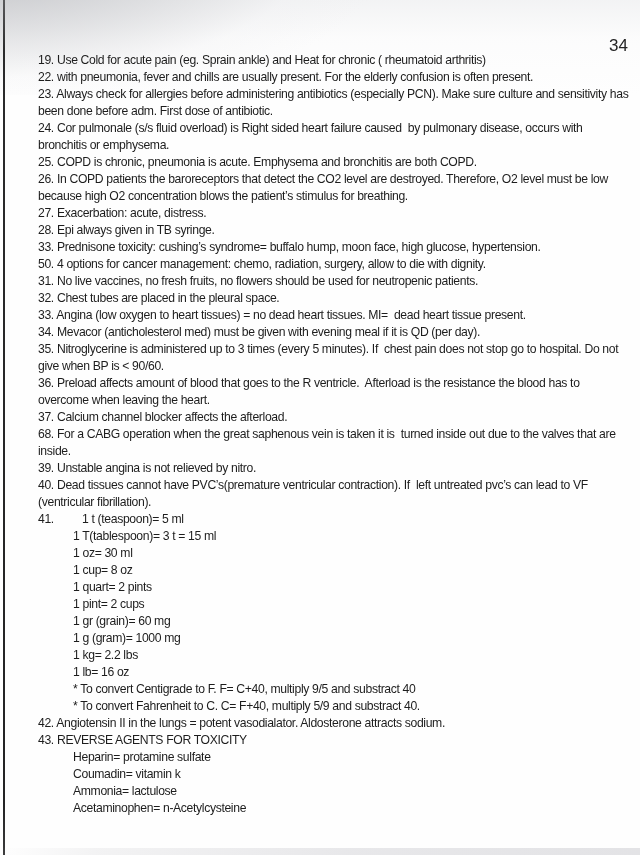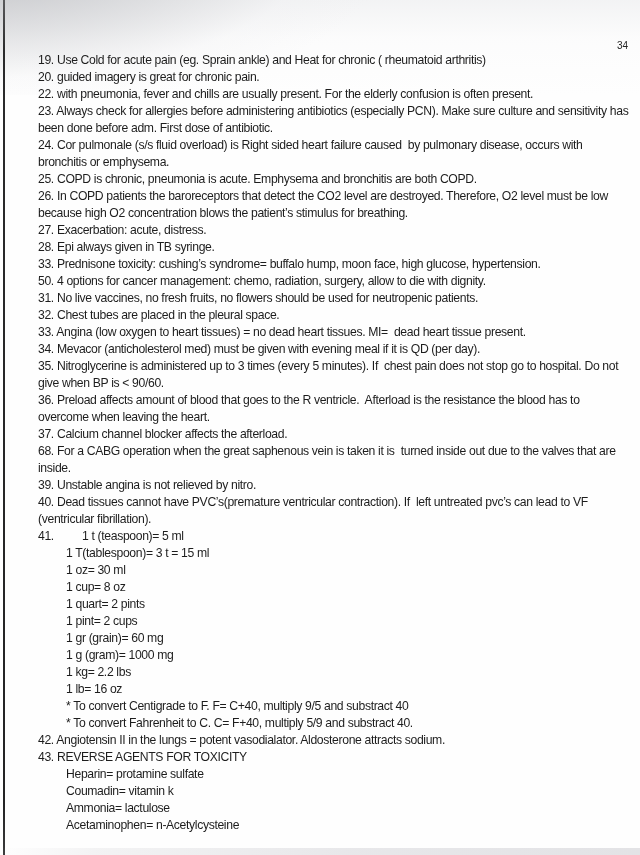--- a/index.html
+++ b/index.html
@@ -21,43 +21,42 @@
   .left-edge {
     position:absolute; left:3px; top:0; width:1.5px; height:855px;
     background:linear-gradient(to bottom, #5a5a5c 0%, #2a2a2b 6%, #232324 94%, #3a3a3b 100%);
   }
   .bottom-shade {
     position:absolute; left:0; bottom:0; width:640px; height:7px; pointer-events:none;
     background:linear-gradient(to right, rgba(231,231,233,0) 0%, rgba(229,229,231,0.45) 15%,
       rgba(226,226,229,0.80) 55%, rgba(224,224,227,0.90) 100%);
   }
   .page-num {
-    position:absolute; top:37px; right:12px; font-size:10px; letter-spacing:0; color:#242424;
+    position:absolute; top:37px; right:12px; font-size:17px; letter-spacing:0; color:#242424;
   }
   .content {
     position:absolute; top:52px; left:0; width:640px; padding:0 10px 0 38px; box-sizing:border-box;
   }
   p.item { margin:0; padding:0; }
   .txt { white-space:pre-wrap; }
   .num-tab { display:inline-block; width:44px; }
-  p.sub { margin-left:28px; white-space:pre-wrap; }
+  p.sub { margin-left:35px; white-space:pre-wrap; }
 </style>
 </head>
 <body>
 
 <div class="page">
   <div class="top-shade"></div>
   <div class="left-edge"></div>
   <div class="bottom-shade"></div>
 
   <div class="page-num">34</div>
 
   <div class="content">
     <p class="item"><span class="num">19.</span> <span class="txt">Use Cold for acute pain (eg. Sprain ankle) and Heat for chronic ( rheumatoid arthritis)</span></p>
-    <p class="item"><span class="num">20.</span> <span class="txt">guided imagery is great for chronic pain.</span></p>
     <p class="item"><span class="num">22.</span> <span class="txt">with pneumonia, fever and chills are usually present. For the elderly confusion is often present.</span></p>
     <p class="item"><span class="num">23.</span> <span class="txt">Always check for allergies before administering antibiotics (especially PCN). Make sure culture and sensitivity has been done before adm. First dose of antibiotic.</span></p>
     <p class="item"><span class="num">24.</span> <span class="txt">Cor pulmonale (s/s fluid overload) is Right sided heart failure caused  by pulmonary disease, occurs with bronchitis or emphysema.</span></p>
     <p class="item"><span class="num">25.</span> <span class="txt">COPD is chronic, pneumonia is acute. Emphysema and bronchitis are both COPD.</span></p>
     <p class="item"><span class="num">26.</span> <span class="txt">In COPD patients the baroreceptors that detect the CO2 level are destroyed. Therefore, O2 level must be low because high O2 concentration blows the patient’s stimulus for breathing.</span></p>
     <p class="item"><span class="num">27.</span> <span class="txt">Exacerbation: acute, distress.</span></p>
     <p class="item"><span class="num">28.</span> <span class="txt">Epi always given in TB syringe.</span></p>
     <p class="item"><span class="num">33.</span> <span class="txt">Prednisone toxicity: cushing’s syndrome= buffalo hump, moon face, high glucose, hypertension.</span></p>
     <p class="item"><span class="num">50.</span> <span class="txt">4 options for cancer management: chemo, radiation, surgery, allow to die with dignity.</span></p>
     <p class="item"><span class="num">31.</span> <span class="txt">No live vaccines, no fresh fruits, no flowers should be used for neutropenic patients.</span></p>

